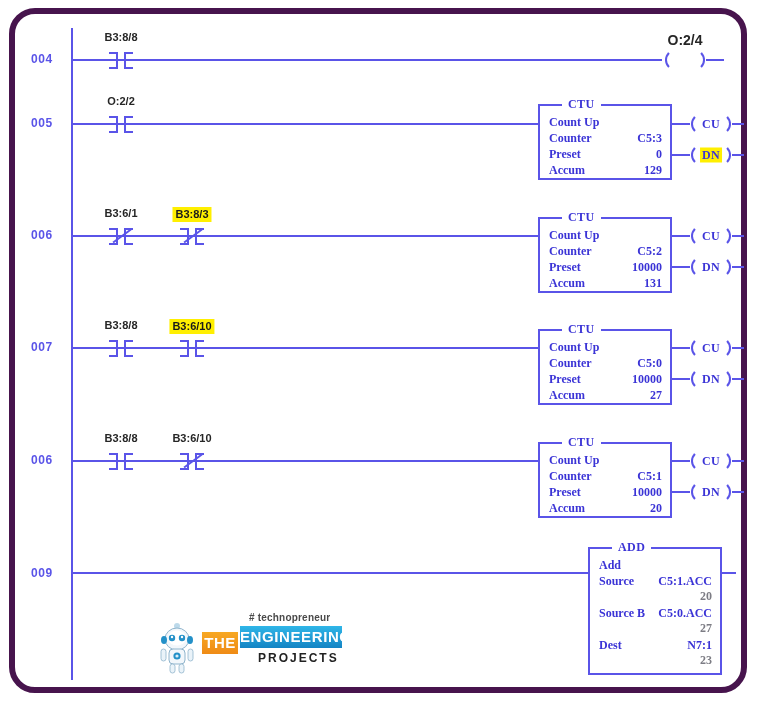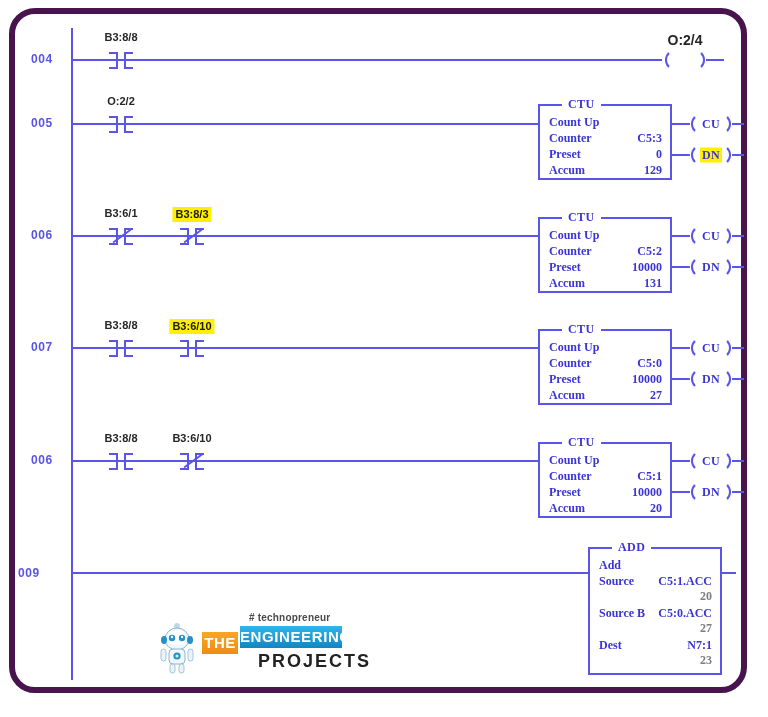--- a/index.html
+++ b/index.html
@@ -258,21 +258,21 @@
     font-size: 15px;
     font-weight: bold;
     letter-spacing: 0.6px;
     text-align: center;
     line-height: 22px;
   }
   #logo .proj {
     position: absolute;
     left: 106px;
     top: 39px;
-    font-size: 18px;
+    font-size: 12px;
     font-weight: bold;
     color: #222222;
     letter-spacing: 2px;
     white-space: nowrap;
   }
   #logo .robot {
     position: absolute;
     left: 4px;
     top: 6px;
     width: 42px;
@@ -481,21 +481,21 @@
     </div>
     <div class="wire" style="left:732px; top:460px; width:12px;"></div>
     <div class="wire" style="left:672px; top:491px; width:18px;"></div>
     <div class="coil" style="left:688px; top:480px;">
       <span class="arcL"></span>
       <span class="arcR"></span>
       <span class="ctext">DN</span>
     </div>
     <div class="wire" style="left:732px; top:491px; width:12px;"></div>
 
-    <div class="rungnum" style="left:18px; top:566px;">009</div>
+    <div class="rungnum" style="left:31px; top:566px;">009</div>
     <div class="wire" style="left:71px; top:572px; width:517px;"></div>
     <div class="block" style="left:588px; top:547px; width:134px; height:128px;">
       <span class="title">ADD</span>
       <div class="row" style="top:9px;">
         <span class="k">Add</span>
         <span class="v"></span>
       </div>
       <div class="row" style="top:25px;">
         <span class="k">Source</span>
         <span class="v">C5:1.ACC</span>

